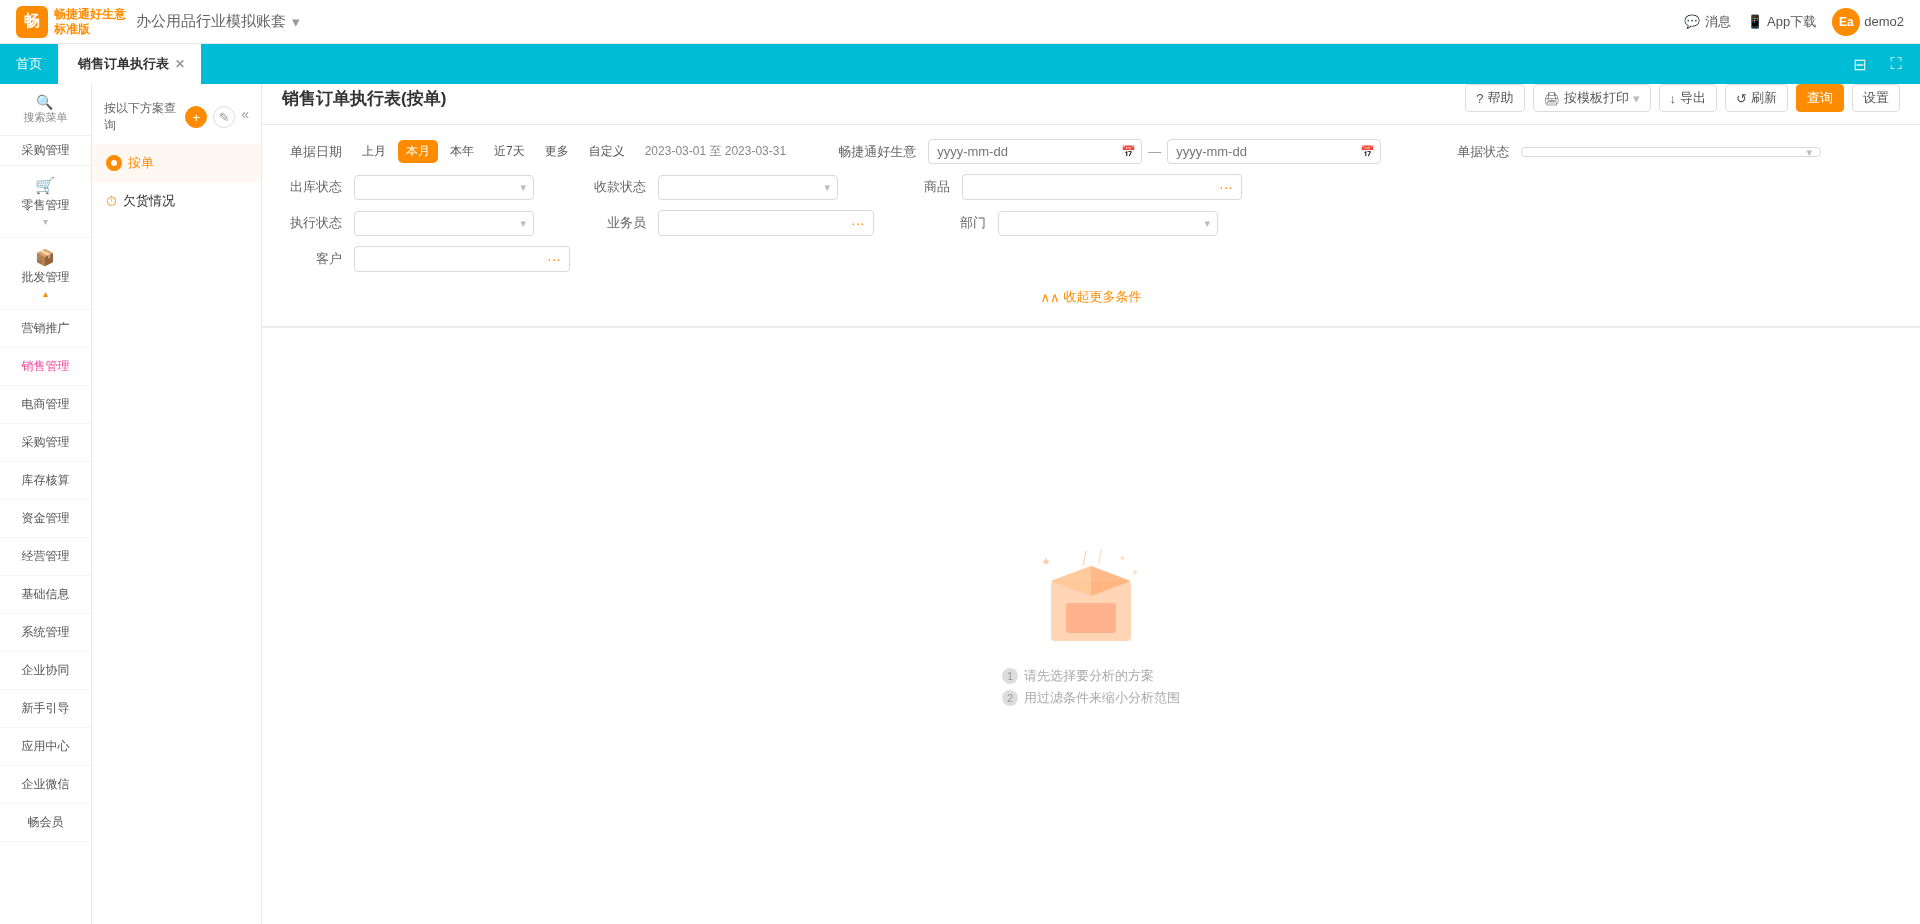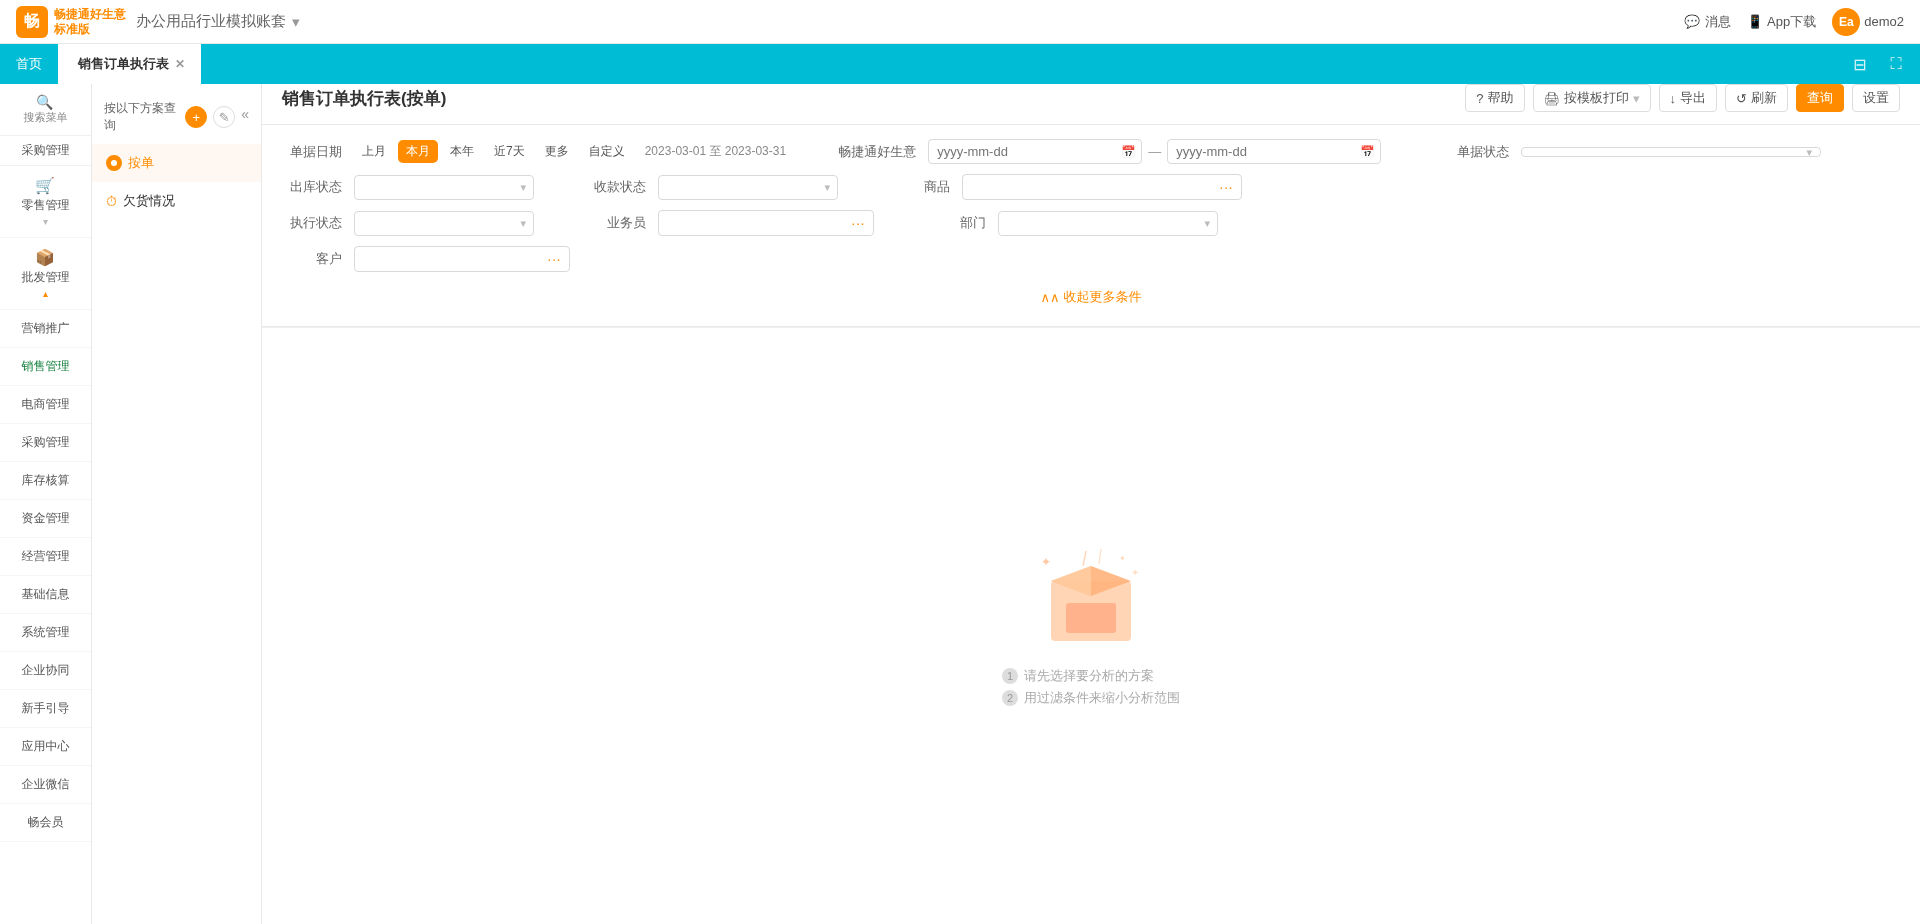--- a/index.html
+++ b/index.html
@@ -102,21 +102,21 @@
       text-align: center;
       color: #555;
       font-size: 13px;
       cursor: pointer;
       display: flex;
       flex-direction: column;
       align-items: center;
       gap: 2px;
       border-bottom: 1px solid #f5f5f5;
     }
-    .sidebar-item.active { color: #15803d; }
+    .sidebar-item.active { color: #ec4899; }
     .sidebar-item .si-icon { font-size: 16px; }
     .sidebar-item .si-label { font-size: 12px; }
 
     
     .content-area {
       flex: 1;
       overflow: hidden;
       display: flex;
       flex-direction: column;
       background: #f5f5f5;

